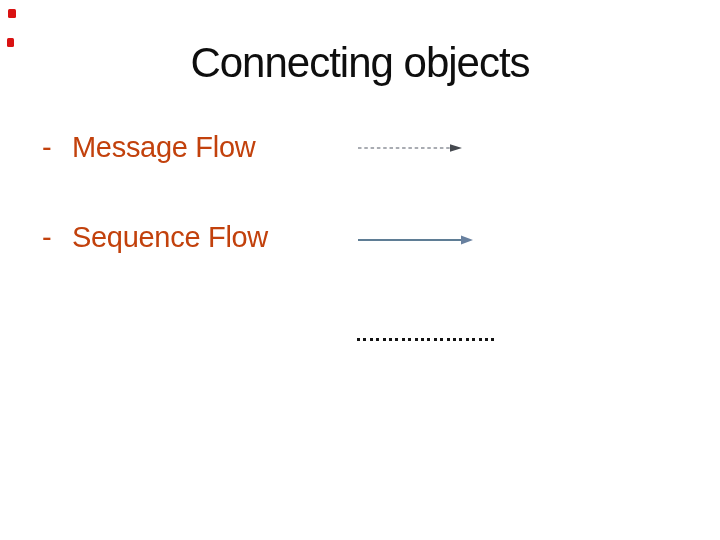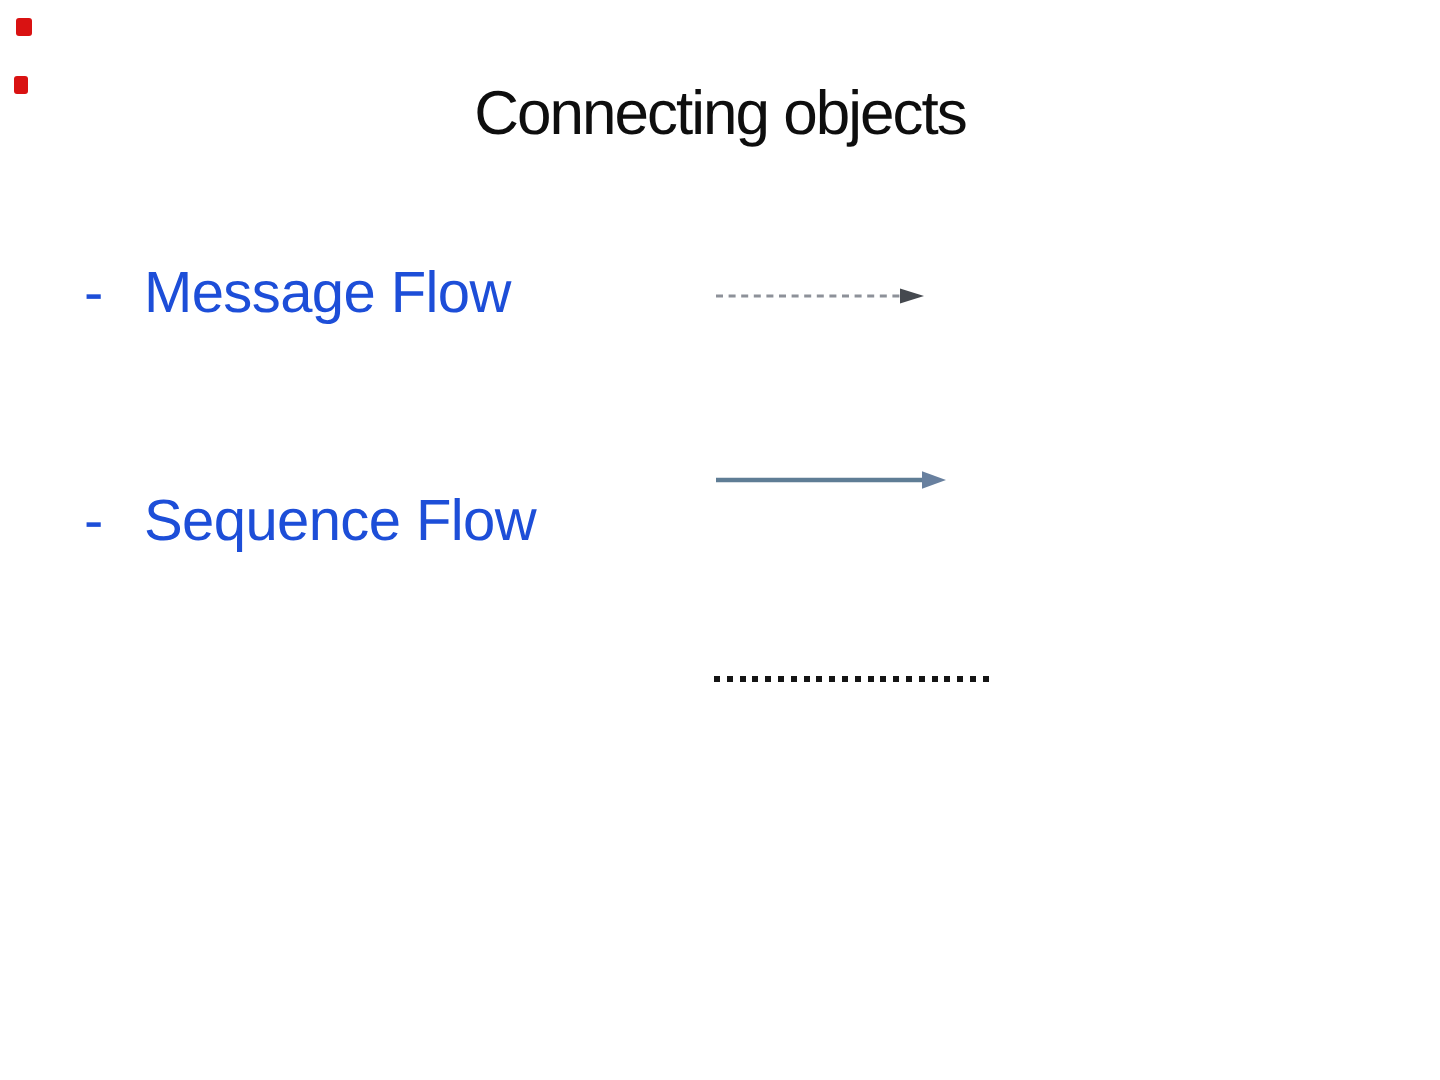--- a/index.html
+++ b/index.html
@@ -23,41 +23,41 @@
   }
   .artifact.a1 { left: 8px; top: 9px;  width: 8px; height: 9px; }
   .artifact.a2 { left: 7px; top: 38px; width: 7px; height: 9px; }
   .title {
     position: absolute;
     left: 0;
     right: 0;
     top: 40px;
     margin: 0;
     text-align: center;
-    font-size: 31px;
+    font-size: 42px;
     font-weight: 500;
     letter-spacing: -1px;
     color: #0e0e0e;
     line-height: 1.1;
   }
   .row {
     position: absolute;
     left: 42px;
     font-size: 29px;
     letter-spacing: -0.3px;
     line-height: 1;
     white-space: nowrap;
-    color: #1d4ed8;
+    color: #c2410c;
   }
   .row .dash {
     display: inline-block;
     width: 30px;
   }
   .row1 { top: 133px; }
-  .row2 { top: 223px; margin-top: 24px; }
+  .row2 { top: 223px; }
   .row3 { top: 315px; }
   .conn {
     position: absolute;
     display: block;
   }
   .conn1 { left: 357px; top: 141px; }
   .conn2 { left: 357px; top: 233px; }
   .dotted-line {
     position: absolute;
     left: 357px;

